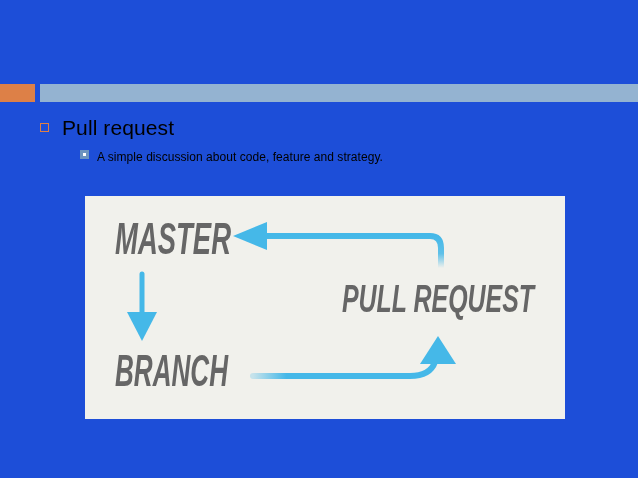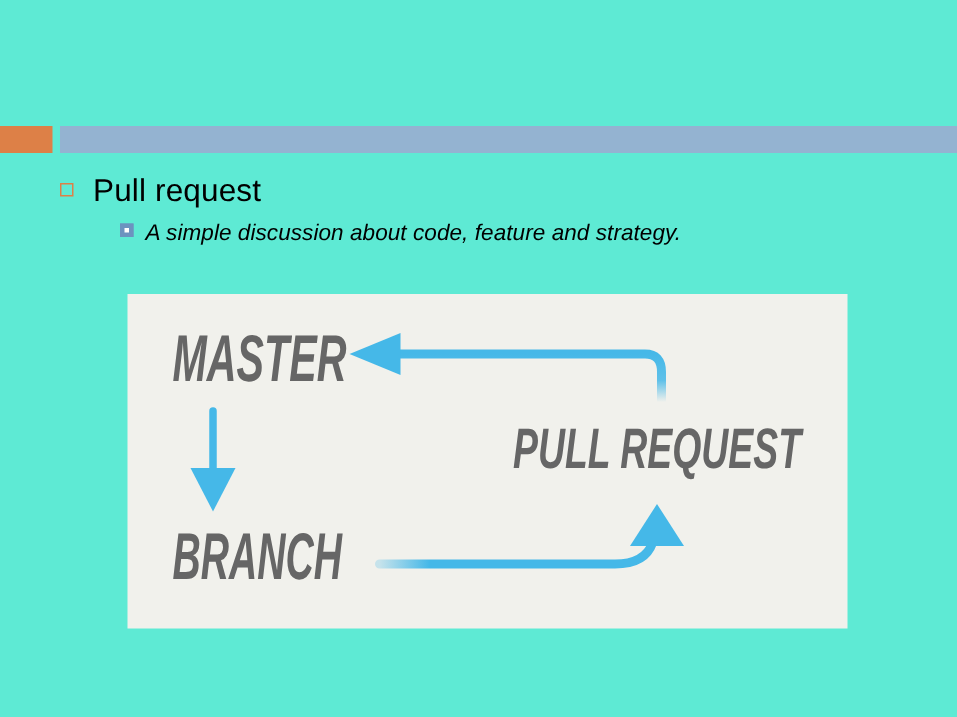--- a/index.html
+++ b/index.html
@@ -14,21 +14,21 @@
     overflow: hidden;
     position: relative;
   }
 
   
   .slide {
     position: absolute;
     left: 0; top: 0;
     width: 638px;
     height: 478px;
-    background: #5eead4;
+    background: #1d4ed8;
   }
 
   
   .header-band {
     position: absolute;
     left: 0;
     top: 84px;
     width: 638px;
     height: 18px;
   }
@@ -106,25 +106,24 @@
     position: relative;
   }
   .sq-blue::after {
     content: "";
     position: absolute;
     left: 1px; top: 1px;
     width: 3px; height: 3px;
     background: #ffffff;
   }
   .bullet-l2 .txt {
-    font-size: 15px;
+    font-size: 12px;
     color: #000000;
     letter-spacing: 0.05px;
     line-height: 1.1;
-    font-style: italic;
   }
 
   
   .diagram-panel {
     position: absolute;
     left: 85px;
     top: 196px;
     width: 480px;
     height: 223px;
     background: #f1f1ec;

